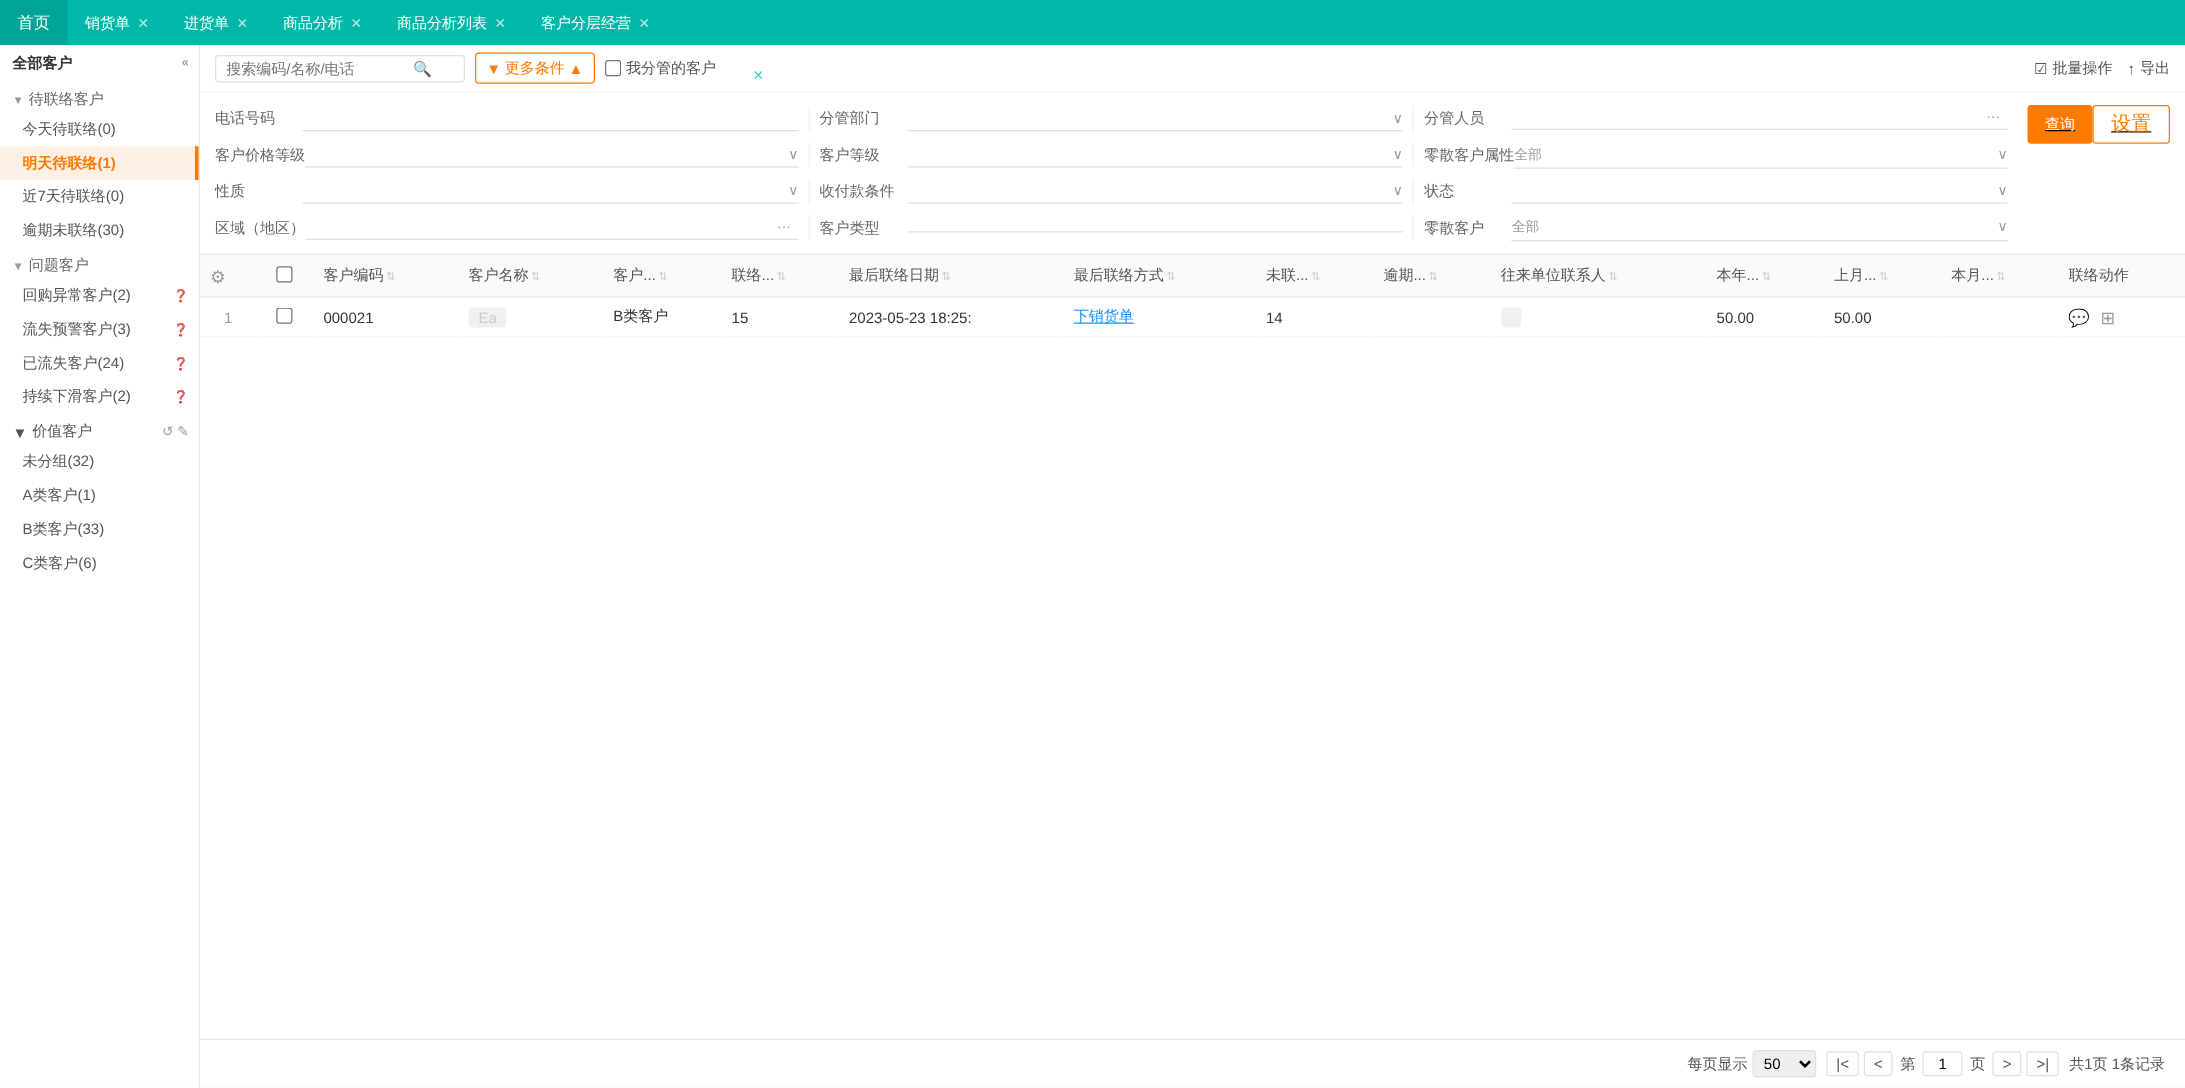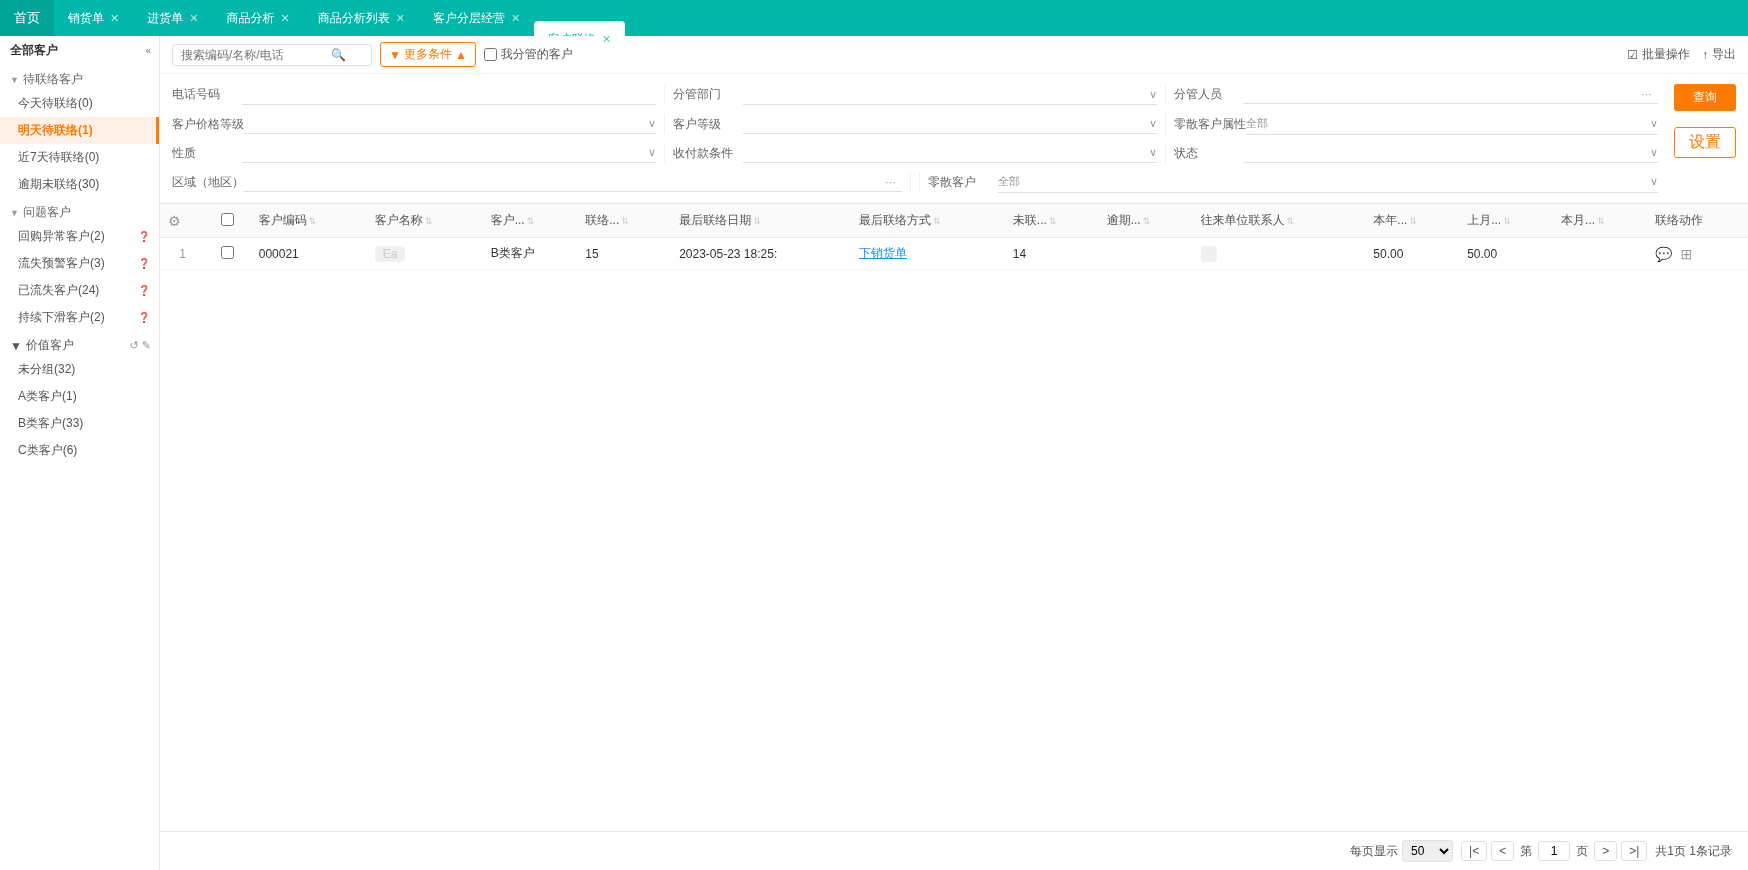--- a/index.html
+++ b/index.html
@@ -1,19 +1,19 @@
 <!DOCTYPE html>
 <html><head>
   <meta charset="utf-8">
   <style>
     * { box-sizing: border-box; margin: 0; padding: 0; font-family: 'Microsoft YaHei', Arial, sans-serif; font-size: 12px; }
     body { background: #f5f5f5; overflow-x: hidden; }
 
     
-    .top-nav { background: #00b8a9; display: flex; align-items: center; height: 36px; padding: 0 0; }
+    .top-nav { background: #00b8a9; display: flex; align-items: flex-start; height: 36px; padding: 0 0; }
     .nav-item { color: #fff; padding: 0 14px; height: 36px; display: flex; align-items: center; cursor: pointer; white-space: nowrap; font-size: 13px; }
     .nav-item.active { background: #fff; color: #00b8a9; border-radius: 4px 4px 0 0; margin-top: 42px; }
     .nav-item .close { margin-left: 6px; font-size: 11px; opacity: 0.7; }
     .nav-home { background: rgba(0,0,0,0.1); }
 
     
     .main-layout { display: flex; height: calc(100vh - 36px); overflow: hidden; }
 
     
     .sidebar { width: 160px; background: #fff; border-right: 1px solid #e8e8e8; overflow-y: auto; flex-shrink: 0; }
@@ -53,21 +53,21 @@
     .adv-filter-row { display: flex; align-items: center; margin-bottom: 8px; gap: 8px; }
     .adv-filter-row:last-child { margin-bottom: 0; }
     .filter-field { display: flex; align-items: center; flex: 1; min-width: 0; }
     .filter-label { color: #666; white-space: nowrap; min-width: 70px; font-size: 12px; }
     .filter-input { flex: 1; border: none; border-bottom: 1px solid #e0e0e0; outline: none; padding: 3px 0; font-size: 12px; min-width: 0; }
     .filter-select { flex: 1; display: flex; align-items: center; border-bottom: 1px solid #e0e0e0; padding: 3px 0; cursor: pointer; justify-content: space-between; min-width: 0; }
     .filter-select span { color: #999; font-size: 11px; }
     .filter-dots { color: #999; font-size: 14px; cursor: pointer; padding: 0 6px; }
     .filter-divider { width: 1px; height: 20px; background: #f0f0f0; }
 
-    .adv-filter-actions { display: flex; flex-direction: column; gap: 16px; align-self: flex-start; margin-left: 8px; }
+    .adv-filter-actions { display: flex; flex-direction: row; gap: 0; align-self: flex-start; margin-left: 8px; text-decoration: underline; }
     .btn-query { background: #ff7a00; color: #fff; border: none; padding: 5px 14px; border-radius: 3px; cursor: pointer; font-size: 12px; white-space: nowrap; }
     .btn-set { background: #fff; color: #ff7a00; border: 1px solid #ff7a00; padding: 4px 14px; border-radius: 3px; cursor: pointer; font-size: 16px; white-space: nowrap; }
 
     
     .table-area { flex: 1; overflow: auto; background: #fff; margin: 0; }
     table { width: 100%; border-collapse: collapse; min-width: 1200px; }
     thead tr { background: #fafafa; }
     th { padding: 8px 8px; text-align: left; color: #555; font-weight: normal; border-bottom: 1px solid #e8e8e8; white-space: nowrap; font-size: 12px; position: relative; }
     th .sort-icon { color: #ccc; font-size: 9px; margin-left: 2px; }
     td { padding: 7px 8px; border-bottom: 1px solid #f5f5f5; color: #333; font-size: 12px; white-space: nowrap; }
@@ -300,20 +300,27 @@
 
           <div class="adv-filter-row">
             <div class="filter-field">
               <span class="filter-label">区域（地区）</span>
               <div class="filter-select">
                 <span></span>
                   <span class="filter-dots">···</span>
               </div>
             </div>
             <div class="filter-divider"></div>
+            <div class="filter-field">
+              <span class="filter-label">客户类型</span>
+              <div class="filter-select">
+                <span></span>
+                  <span></span>
+              </div>
+            </div>
             <div class="filter-divider"></div>
             <div class="filter-field">
               <span class="filter-label">零散客户</span>
               <div class="filter-select">
                 <span>全部</span>
                   <span>∨</span>
               </div>
             </div>
           </div>
         </div>

